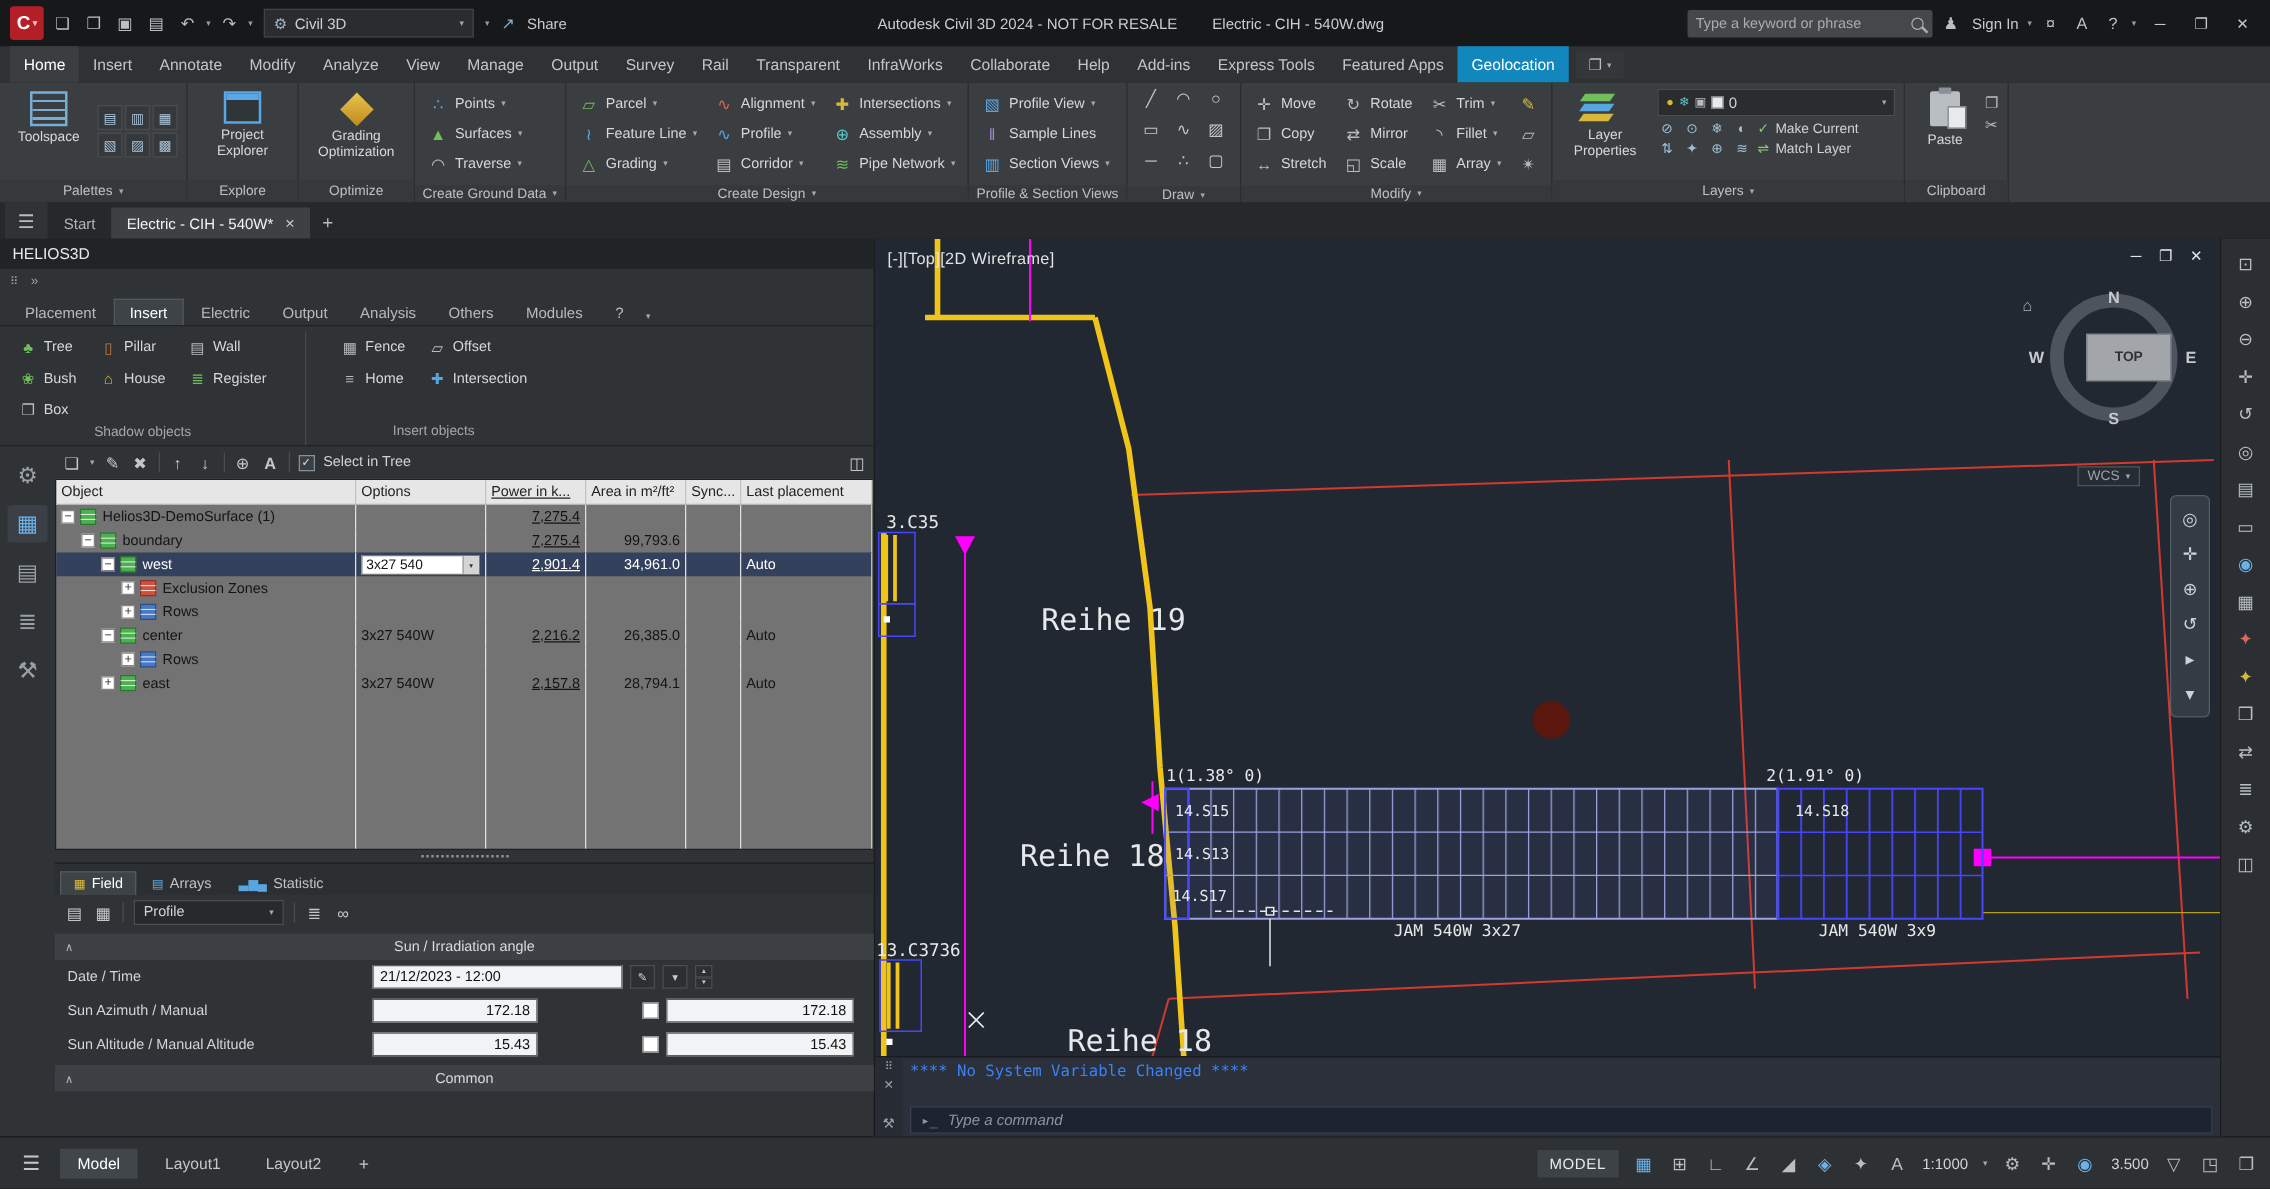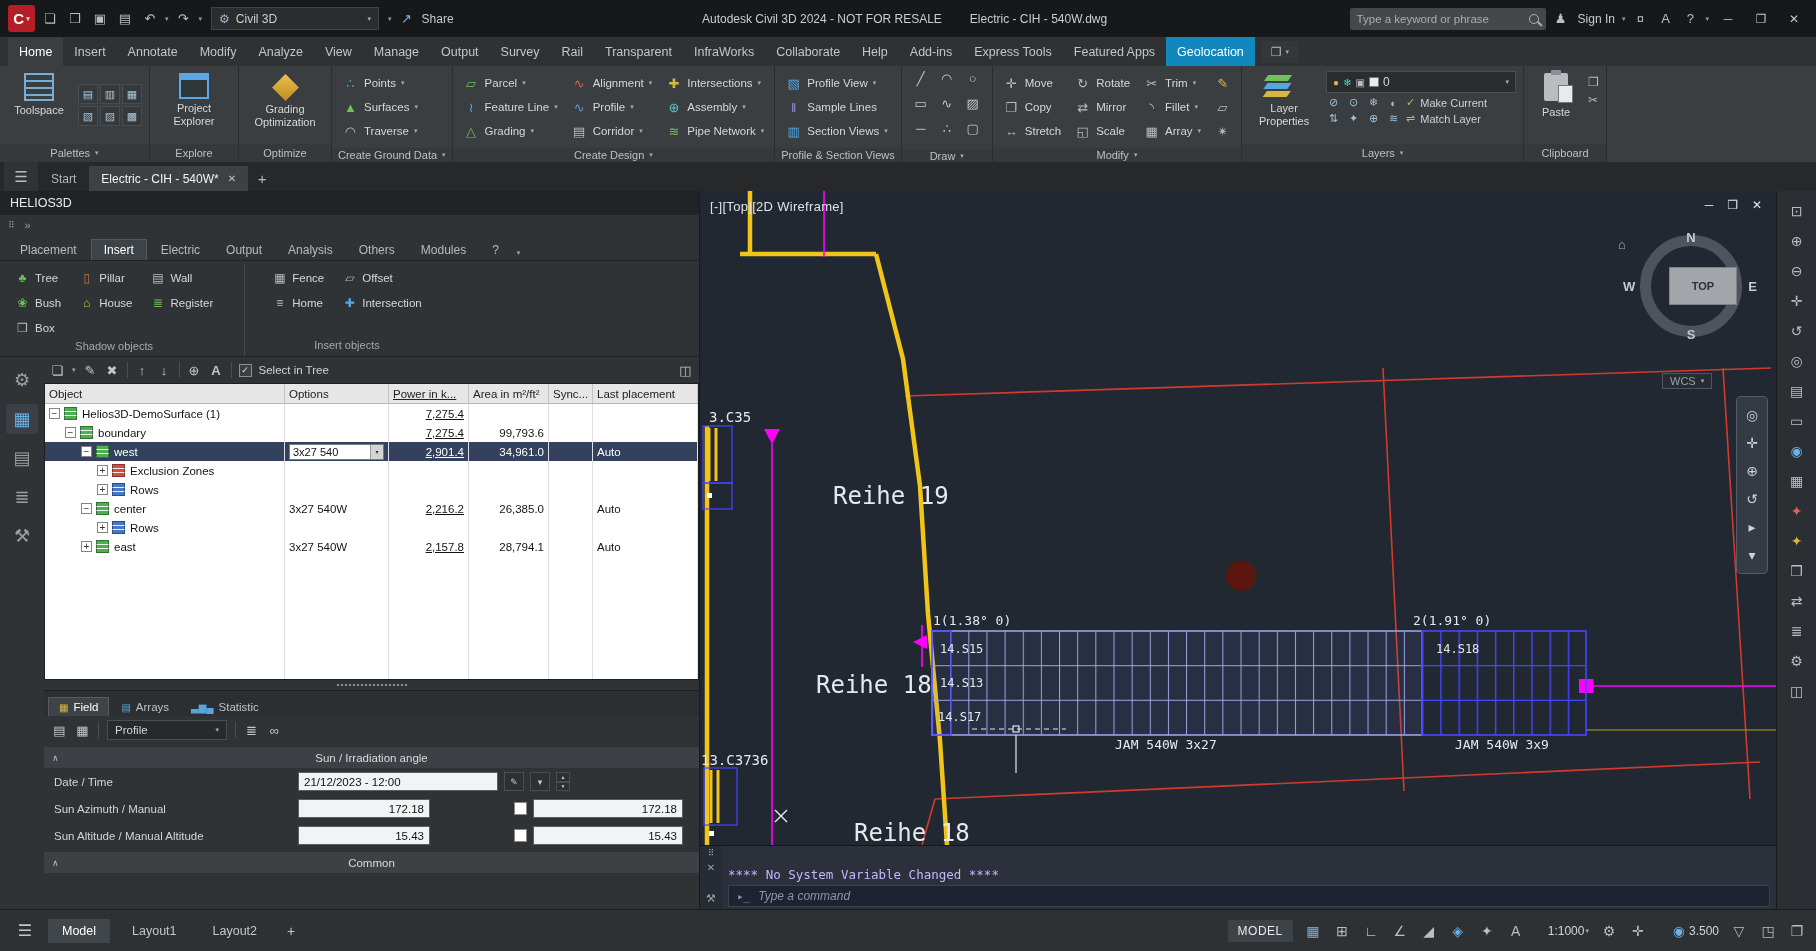--- a/index.html
+++ b/index.html
@@ -98,21 +98,21 @@
 .rail-ic{width:32px;height:30px;display:flex;align-items:center;justify-content:center;font-size:18px;color:#9aa0a5;}
 .rail-ic.active{color:#6ab2e8;background:#3a4046;border-radius:3px;}
 .pal-content{flex:1;display:flex;flex-direction:column;min-width:0;}
 .tree-toolbar{height:26px;display:flex;align-items:center;gap:7px;padding:0 6px;flex:0 0 auto;}
 .ttb-ic{min-width:15px;text-align:center;font-size:13px;color:#c3c7ca;}
 .ttb-sep{width:1px;height:16px;background:#4a4e52;}
 .ttb-check{width:13px;height:13px;background:#3a3f44;border:1px solid #8a8f94;display:flex;align-items:center;justify-content:center;color:#cfe8ff;font-size:9px;}
 .ttb-label{font-size:11.5px;color:#d0d3d6;}
 .ttb-right{margin-left:auto;}
 
-.tree-table{height:297px;background:#ffffff;color:#141414;font-size:11.5px;display:flex;flex-direction:column;overflow:hidden;border:1px solid #1d1f21;flex:0 0 auto;}
+.tree-table{height:297px;background:#737373;color:#141414;font-size:11.5px;display:flex;flex-direction:column;overflow:hidden;border:1px solid #1d1f21;flex:0 0 auto;}
 .tt-header{display:flex;background:#e6e6e6;height:20px;border-bottom:1px solid #b5b5b5;color:#222;flex:0 0 auto;}
 .tt-header .tt-col{border-right:1px solid #c4c4c4;display:flex;align-items:center;}
 .tt-col{padding:0 4px;overflow:hidden;white-space:nowrap;}
 .col-object{width:240px;flex:0 0 auto;display:flex;align-items:center;}
 .col-options{width:104px;flex:0 0 auto;}
 .col-power{width:80px;flex:0 0 auto;text-align:right;text-decoration:underline;}
 .col-area{width:80px;flex:0 0 auto;text-align:right;}
 .col-sync{width:44px;flex:0 0 auto;text-align:right;}
 .col-last{flex:1;}
 .tt-row{display:flex;height:19px;align-items:center;flex:0 0 auto;}
@@ -173,41 +173,41 @@
 .wcs-chip{position:absolute;left:962px;top:182px;display:flex;align-items:center;gap:5px;color:#9aa0a6;font-size:11px;border:1px solid #50565c;padding:1px 7px;background:rgba(40,46,54,.6);}
 .nav-bar{position:absolute;right:8px;top:205px;width:32px;padding:10px 0;background:rgba(150,160,170,.16);border:1px solid rgba(180,190,200,.25);border-radius:5px;display:flex;flex-direction:column;align-items:center;gap:12px;}
 .nav-ic{color:#cdd2d6;font-size:14px;}
 
 .command-panel{height:64px;display:flex;background:#2b303a;border-top:1px solid #14161a;flex:0 0 auto;}
 .cmd-grip{width:22px;display:flex;flex-direction:column;align-items:center;padding:3px 0 4px;gap:4px;color:#9aa0a8;background:#262b34;}
 .cmd-dots{font-size:9px;line-height:1;}
 .cmd-x{font-size:10px;}
 .cmd-tool{font-size:11px;margin-top:auto;}
 .cmd-body{flex:1;display:flex;flex-direction:column;padding:2px 6px;min-width:0;}
-.cmd-line{font-family:"DejaVu Sans Mono",monospace;font-size:12.5px;color:#c4b5fd;height:17px;line-height:17px;white-space:pre;margin-top:18px;}
+.cmd-line{font-family:"DejaVu Sans Mono",monospace;font-size:12.5px;color:#3b82f6;height:17px;line-height:17px;white-space:pre;}
 .cmd-input{margin-top:auto;height:22px;background:#1d2330;display:flex;align-items:center;gap:8px;padding:0 8px;border:1px solid #3a4150;}
 .cmd-prompt{color:#8d95a2;font-size:11px;font-family:"DejaVu Sans Mono",monospace;}
 .cmd-ph{color:#8d95a2;font-style:italic;font-size:12px;}
 
 
 .right-toolbar{width:40px;background:#2b2f33;border-left:1px solid #1a1c1e;display:flex;flex-direction:column;align-items:center;padding:8px 0;gap:7px;flex:0 0 auto;overflow:hidden;}
 .rtb-ic{width:26px;height:23px;display:flex;align-items:center;justify-content:center;color:#b9bec2;font-size:14px;}
 .rtb-ic.blue{color:#6ab2e8;} .rtb-ic.red{color:#d8695a;} .rtb-ic.yellow{color:#d8b83c;}
 
 
 .statusbar{height:42px;background:#2d3134;border-top:1px solid #1a1c1e;display:flex;align-items:center;padding:0 10px;gap:8px;flex:0 0 auto;}
 .sb-burger{width:30px;text-align:center;font-size:16px;color:#c3c7ca;}
 .sb-tab{padding:5px 14px;color:#c3c7ca;font-size:12.5px;}
 .sb-tab.active{background:#41464b;color:#fff;}
 .sb-plus{width:24px;text-align:center;color:#c3c7ca;font-size:14px;}
 .sb-right{margin-left:auto;display:flex;align-items:center;gap:11px;}
 .sb-model{background:#3d4247;color:#e8eaec;padding:4px 10px;font-size:12px;letter-spacing:.5px;}
 .sb-ic{min-width:18px;text-align:center;color:#b9bec2;font-size:14px;}
 .sb-ic.blue{color:#6ab2e8;}
-.sb-scale,.sb-val{display:flex;align-items:center;gap:1px;color:#d2d5d8;font-size:12px;margin-left:12px;}
+.sb-scale,.sb-val{display:flex;align-items:center;gap:12px;color:#d2d5d8;font-size:12px;}
 </style>
 </head>
 <body>
 
 <div id="app">
 
   <div class="titlebar">
     <div class="logo">
       <span>C</span>
       <span class="logo-caret">▾</span>

